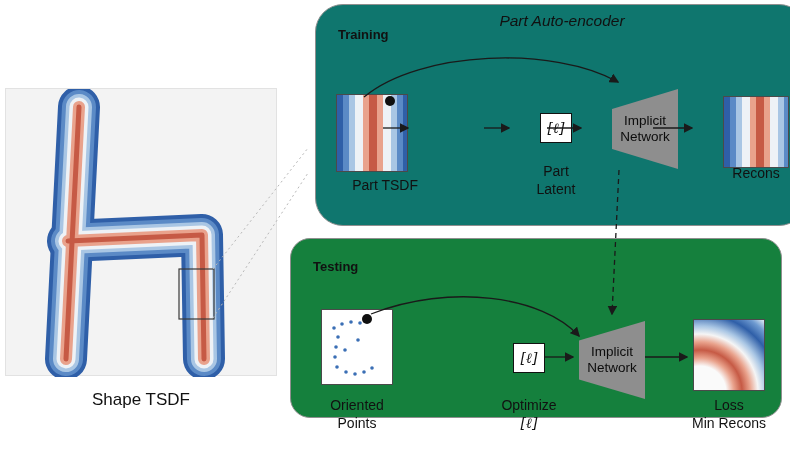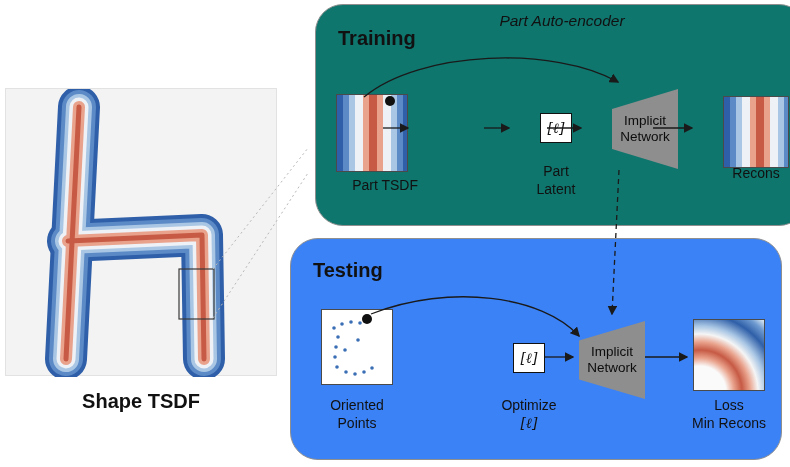--- a/index.html
+++ b/index.html
@@ -2,28 +2,28 @@
 <html><head>
 <meta charset="utf-8">
 <style>
   html,body{margin:0;padding:0;background:#ffffff;}
   #stage{position:relative;width:790px;height:467px;background:#ffffff;overflow:hidden;
          font-family:"Liberation Sans", sans-serif;color:#111;}
   .abs{position:absolute;}
 
   
   #shape-panel{left:5px;top:88px;width:272px;height:288px;background:#f3f3f3;border:1px solid #e2e2e2;box-sizing:border-box;}
-  #shape-label{left:5px;top:390px;width:272px;text-align:center;font-size:20px;font-weight:bold;}
+  #shape-label{left:5px;top:390px;width:272px;text-align:center;font-size:17px;}
 
   
   .round-panel{box-sizing:border-box;border:1.3px solid #8f8f8f;border-radius:28px;}
   #training-panel{left:290px;top:4px;width:492px;height:222px;background:#0f766e;margin-left:25px;}
-  #testing-panel{left:290px;top:238px;width:492px;height:222px;background:#3b82f6;}
-
-  .panel-tag{font-weight:bold;font-size:20px;}
+  #testing-panel{left:290px;top:238px;width:492px;height:180px;background:#15803d;border-radius:20px;}
+
+  .panel-tag{font-weight:bold;font-size:13px;}
   #training-tag{left:22px;top:22px;}
   #testing-tag{left:22px;top:20px;}
   #ae-title{left:0;top:7px;width:492px;text-align:center;font-style:italic;font-size:15.5px;}
 
   
   .img-box{box-sizing:border-box;border:1px solid #4a4a4a;}
   .tsdf-stripes{background:linear-gradient(90deg,
       #2f5fa8 0 6px,#5b8ac6 6px 12px,#a9c6e4 12px 18px,#eef2f6 18px 26px,
       #e9a28c 26px 32px,#c65a45 32px 40px,#e9a28c 40px 46px,#eef2f6 46px 54px,
       #a9c6e4 54px 60px,#5b8ac6 60px 66px,#2f5fa8 66px 72px);}

